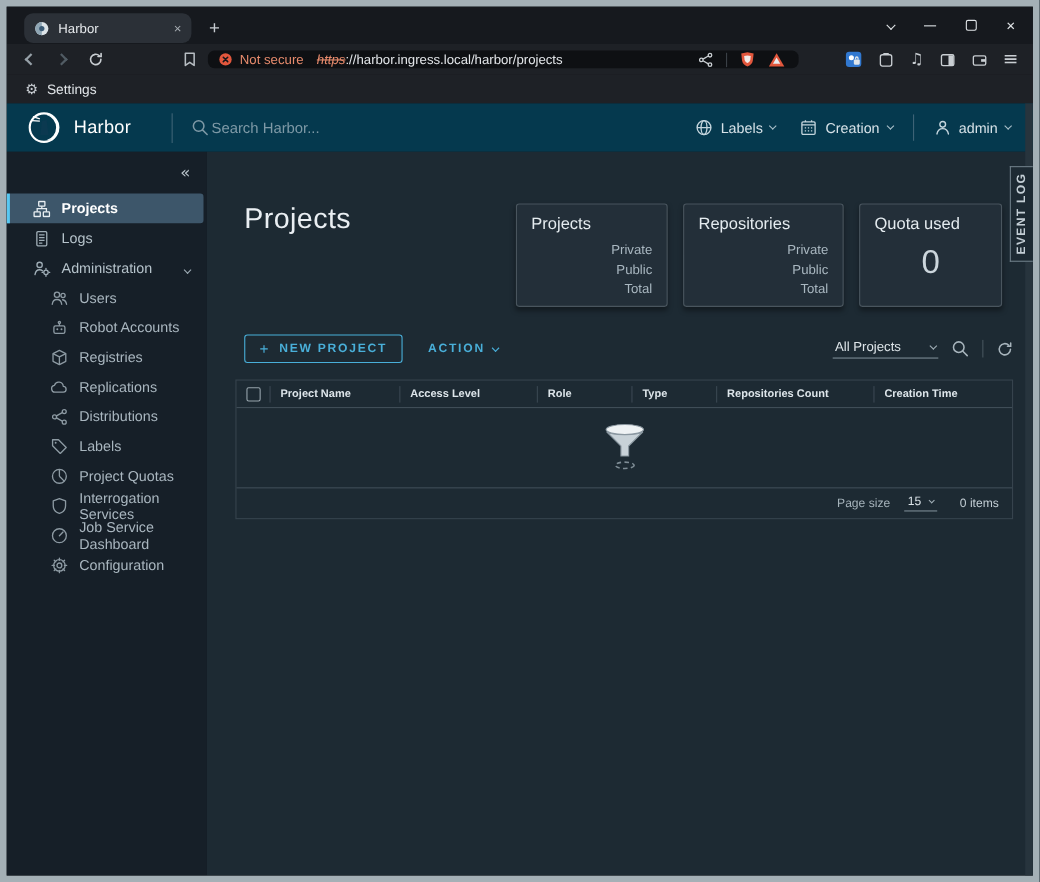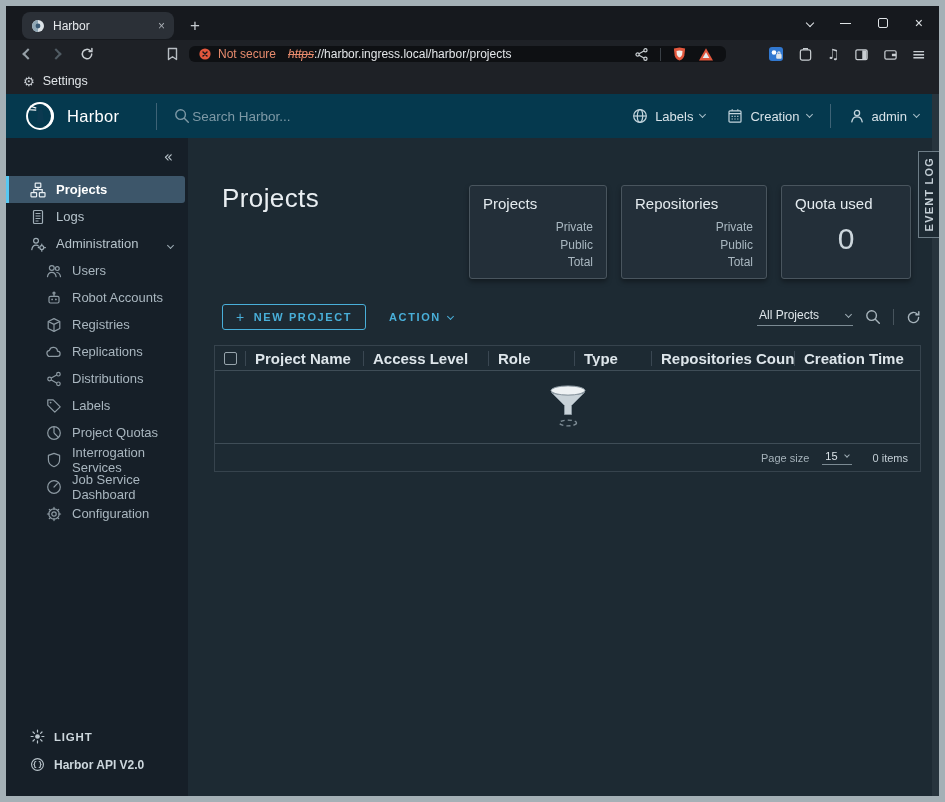--- a/index.html
+++ b/index.html
@@ -98,21 +98,21 @@
   .action-dd { margin-left:23px; color:#49afd9; font-size:11px; font-weight:bold; letter-spacing:1.6px; display:flex; align-items:center; gap:7px; }
   .action-dd .cv { width:5px; height:5px; border-width:1.5px; margin-top:-2px; }
   .toolbar-right { margin-left:auto; display:flex; align-items:center; }
   .filter-dd { display:flex; align-items:center; border-bottom:1px solid #7b8a93; padding:0 2px 3px 2px; width:96px; color:#dfe6ea; font-size:12px; }
   .filter-dd .cv { margin-left:auto; width:5px; height:5px; border-width:1.3px; color:#9fadb5; margin-top:-2px; }
   .tb-icon { color:#a7b4bc; margin-left:12px; display:flex; }
   .tb-divider { width:1px; height:16px; background:#47545d; margin-left:12px; }
 
   .datagrid { margin-top:15px; margin-left:-8px; border:1px solid #36434d; }
   .dg-header { display:flex; height:25px; align-items:center; border-bottom:1px solid #3f4d57; }
-  .dg-cell { font-size:15px; font-weight:bold; color:#dde5ea; padding-left:9px; display:flex; align-items:center; height:15px; border-left:1px solid #3a4752; white-space:nowrap; overflow:hidden; }
+  .dg-cell { font-size:10px; font-weight:bold; color:#dde5ea; padding-left:9px; display:flex; align-items:center; height:15px; border-left:1px solid #3a4752; white-space:nowrap; overflow:hidden; }
   .dg-cell.first { border-left:none; justify-content:center; padding-left:0; }
   .c0{width:30px;} .c1{width:118px;} .c2{width:125px;} .c3{width:86px;} .c4{width:77px;} .c5{width:143px;} .c6{flex:1;}
   .cb { width:13px; height:13px; border:1px solid #97a4ac; border-radius:2px; }
   .dg-body { height:72px; display:flex; align-items:center; justify-content:center; }
   .dg-footer { height:28px; border-top:1px solid #3f4d57; display:flex; align-items:center; justify-content:flex-end; padding-right:12px; font-size:11px; color:#a5b2ba; }
   .ps-select { display:flex; align-items:center; gap:7px; border-bottom:1px solid #7b8a93; padding:0 3px 2px 3px; color:#dbe3e8; margin-left:13px; }
   .ps-select .cv { width:4px; height:4px; border-width:1.3px; color:#9fadb5; margin-top:-2px; }
   .items-count { color:#c3ced5; margin-left:21px; }
 
   .scroll-strip { position:absolute; right:0; top:0; bottom:0; width:7px; background:#27343d; z-index:1; }
@@ -423,40 +423,20 @@
                     <circle cx="8" cy="8" r="2.2"></circle>
                     <circle cx="8" cy="8" r="5.2"></circle>
                     <path d="M8 1.4v2M8 12.6v2M1.4 8h2M12.6 8h2M3.3 3.3l1.4 1.4M11.3 11.3l1.4 1.4M12.7 3.3l-1.4 1.4M4.7 11.3l-1.4 1.4"></path>
                   </svg>
               </span>
               <span>Configuration</span>
             </div>
           </div>
         </div>
 
-        <div class="sidebar-footer">
-          <div class="sf-item sf-light">
-            <span class="nav-icon">
-              <svg width="15" height="15" viewBox="0 0 16 16" fill="none" stroke="currentColor" stroke-width="1.3" stroke-linecap="round">
-                  <circle cx="8" cy="8" r="2.5" fill="currentColor" stroke="none"></circle>
-                  <path d="M8 1.2v2.1M8 12.7v2.1M1.2 8h2.1M12.7 8h2.1M3.2 3.2l1.5 1.5M11.3 11.3l1.5 1.5M12.8 3.2l-1.5 1.5M4.7 11.3l-1.5 1.5"></path>
-                </svg>
-            </span>
-            <span>LIGHT</span>
-          </div>
-          <div class="sf-item sf-api">
-            <span class="nav-icon">
-              <svg width="15" height="15" viewBox="0 0 16 16" fill="none" stroke="currentColor" stroke-width="1.2" stroke-linecap="round">
-                  <circle cx="8" cy="8" r="6.3"></circle>
-                  <path d="M6.2 4.8c-1.1 0-1.3.6-1.3 1.4 0 .9.1 1.8-1.2 1.8 1.3 0 1.2.9 1.2 1.8 0 .8.2 1.4 1.3 1.4M9.8 4.8c1.1 0 1.3.6 1.3 1.4 0 .9-.1 1.8 1.2 1.8-1.3 0-1.2.9-1.2 1.8 0 .8-.2 1.4-1.3 1.4"></path>
-                </svg>
-            </span>
-            <span>Harbor API V2.0</span>
-          </div>
-        </div>
       </div>
 
       <div class="main">
         <div class="main-top">
           <div class="page-title">Projects</div>
           <div class="cards">
             <div class="card card-1">
               <div class="card-title">Projects</div>
               <div class="card-rows">
                 <div>Private</div>

